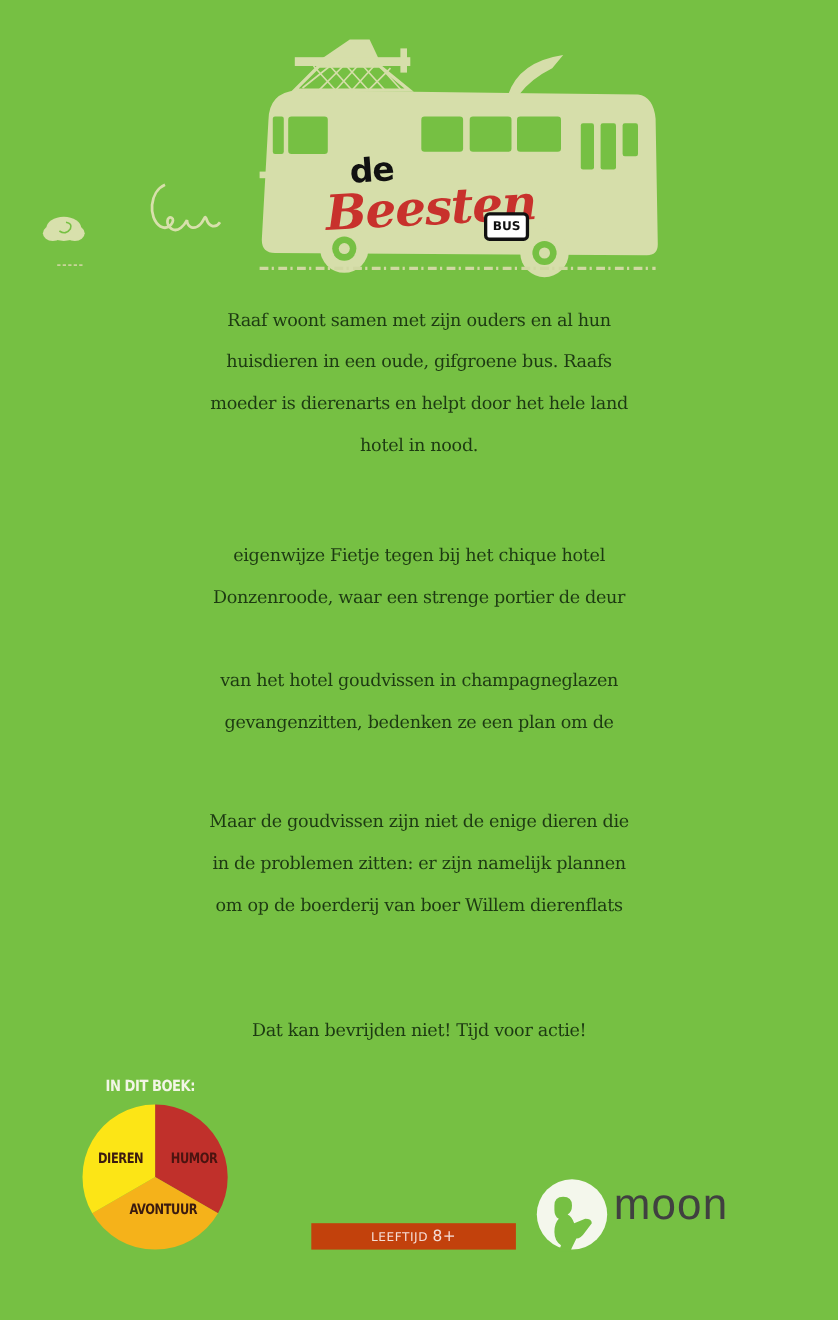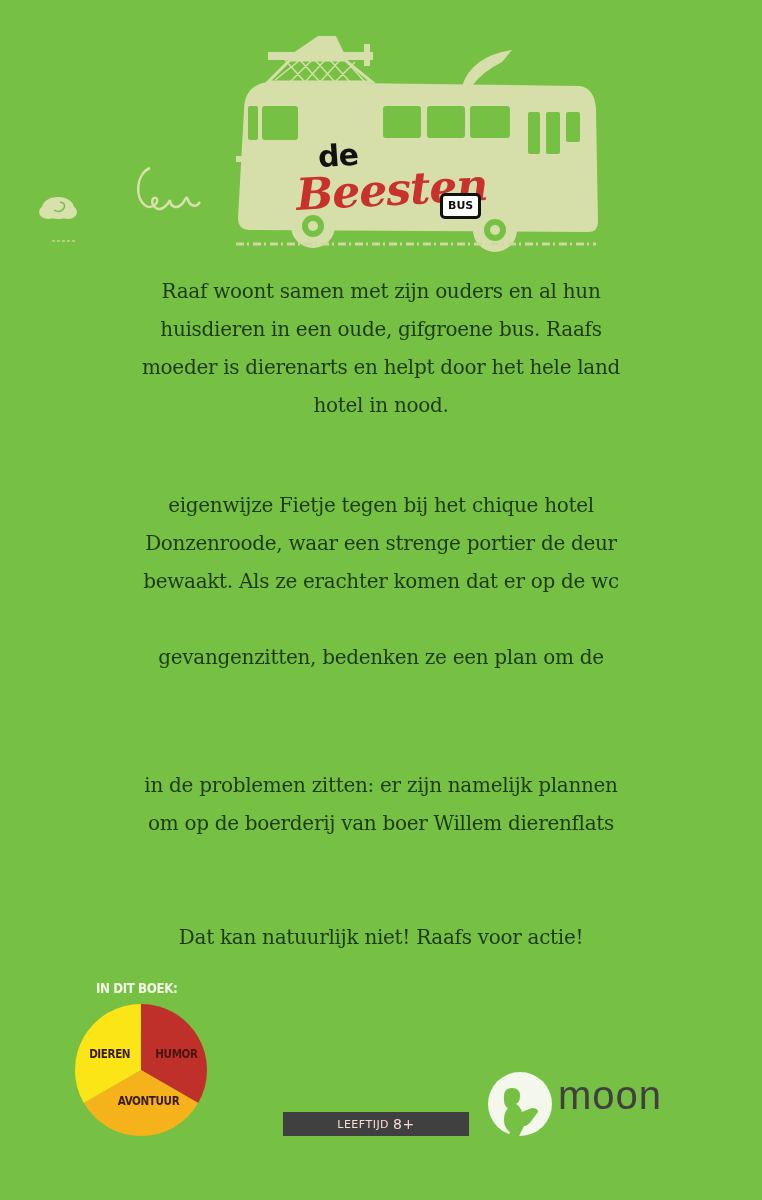--- a/index.html
+++ b/index.html
@@ -23,21 +23,21 @@
     .logo-bus {
       position: absolute; left: 440px; top: 193px;
       background: #fff; border: 3px solid #111; border-radius: 5px;
       font-family: "DejaVu Sans", sans-serif; font-weight: bold; font-size: 11px;
       color: #111; padding: 4px 5px; line-height: 12px;
     }
     .blurb {
       position: absolute; left: 110px; width: 542px;
       text-align: center; color: #1d3a12;
       font-family: "DejaVu Serif", serif;
-      font-size: 20px; line-height: 38px; letter-spacing: -0.3px;
+      font-size: 16px; line-height: 38px; letter-spacing: -0.3px;
       margin: 0;
     }
     .p1 { top: 272px; }
     .p2 { top: 448px; }
     .p3 { top: 728px; }
     .pie-title {
       position: absolute; left: 96px; top: 980px; width: 92px;
       font-family: "DejaVu Sans", sans-serif; font-weight: bold;
       font-size: 14px; color: #f2f5e6; letter-spacing: -0.5px;
       transform: scaleX(0.85); transform-origin: left center;
@@ -47,21 +47,21 @@
     .pie-label {
       position: absolute; font-family: "DejaVu Sans", sans-serif; font-weight: bold;
       font-size: 13px; letter-spacing: -0.5px;
       transform: scaleX(0.8); transform-origin: center;
     }
     .lbl-dieren { left: 84px; top: 1046px; color: #3a1a10; }
     .lbl-humor { left: 150px; top: 1046px; color: #4a1410; }
     .lbl-avontuur { left: 110px; top: 1093px; color: #3a1a10; }
     .age-badge {
       position: absolute; left: 283px; top: 1112px; width: 186px; height: 24px;
-      background: #404040; color: #f5dcd6;
+      background: #c2410c; color: #f5dcd6;
       font-family: "DejaVu Sans", sans-serif; font-size: 11px; letter-spacing: 0.5px;
       display: flex; align-items: center; justify-content: center;
     }
     .age-badge .num { font-size: 14px; margin-left: 4px; }
     .moon-logo { position: absolute; left: 486px; top: 1070px; width: 68px; height: 68px; }
     .moon-text {
       position: absolute; left: 558px; top: 1070px;
       font-family: Liberation Sans, sans-serif; font-size: 40px;
       color: #404040; letter-spacing: 1px; line-height: 50px;
     }
@@ -125,31 +125,31 @@
 <p class="blurb p1">
   <span>Raaf woont samen met zijn ouders en al hun</span><br>
   <span>huisdieren in een oude, gifgroene bus. Raafs</span><br>
   <span>moeder is dierenarts en helpt door het hele land</span><br>
   <span>hotel in nood.</span>
 </p>
 <p class="blurb p2">
   <br>
   <span>eigenwijze Fietje tegen bij het chique hotel</span><br>
   <span>Donzenroode, waar een strenge portier de deur</span><br>
-  <span>bewaakt. Als ze erachter komen dat er op de wc</span><br>
   <br>
+  <span>van het hotel goudvissen in champagneglazen</span><br>
   <span>gevangenzitten, bedenken ze een plan om de</span><br>
 </p>
 <p class="blurb p3">
-  <br>
+  <span>Maar de goudvissen zijn niet de enige dieren die</span><br>
   <span>in de problemen zitten: er zijn namelijk plannen</span><br>
   <span>om op de boerderij van boer Willem dierenflats</span><br>
   <br>
   <br>
-  <span>Dat kan natuurlijk niet! Raafs voor actie!</span>
+  <span>Dat kan bevrijden niet! Tijd voor actie!</span>
 </p>
 
 <div class="pie-title">IN DIT BOEK:</div>
 <svg class="pie" viewBox="-69 -69 138 138">
 
   <path d="M0 0 L0 -66 A66 66 0 0 1 57.16 33 Z" fill="#c0302b"></path>
 
   <path d="M0 0 L57.16 33 A66 66 0 0 1 -57.16 33 Z" fill="#f5b21a"></path>
 
   <path d="M0 0 L-57.16 33 A66 66 0 0 1 0 -66 Z" fill="#fce516"></path>

